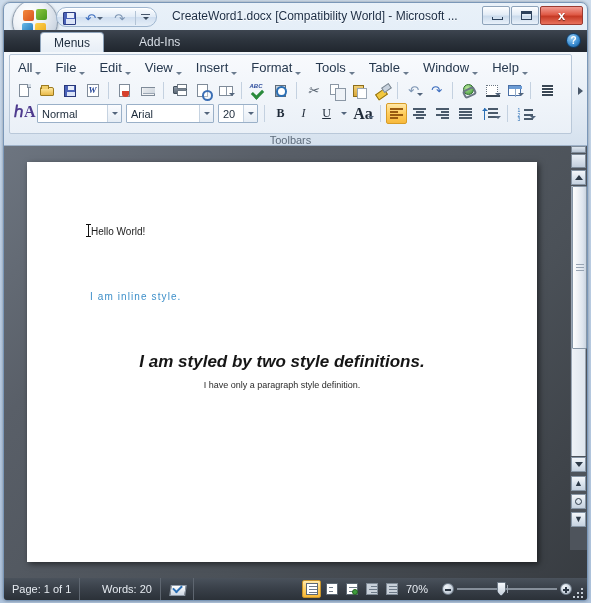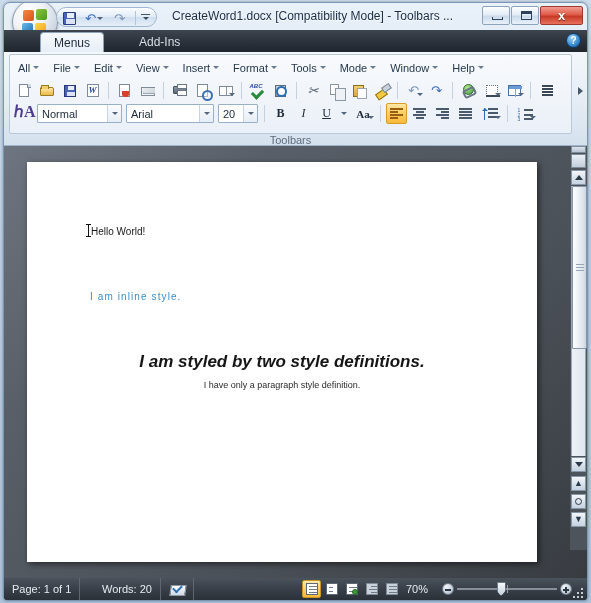--- a/index.html
+++ b/index.html
@@ -145,22 +145,22 @@
   }
   .ribbon-inner {
     position:absolute; left:5px; top:2px; width:563px; height:80px;
     border:1px solid #b9c8d9; border-radius:2px;
     background: linear-gradient(180deg,#f8fafd 0%,#eaf0f7 100%);
   }
   .menurow {
     position:absolute; left:2px; top:2px; width:559px; height:21px; display:flex; align-items:center;
   }
   .menuitem {
-    display:flex; align-items:center; gap:3px;
-    padding:2px 6px; margin-right:2px; font-size:11px; color:#26384e; cursor:pointer;
+    display:flex; align-items:flex-end; gap:3px;
+    padding:2px 6px; margin-right:2px; font-size:13px; color:#26384e; cursor:pointer;
     border-radius:2px; white-space:nowrap;
   }
   .menuitem .tri-d { border-top-color:#6a7b8e; }
 
   .tbrow {
     position:absolute; left:2px; height:23px; display:flex; align-items:center;
   }
   .tbrow.r1 { top:24px; width:559px; }
   .tbrow.r2 { top:47px; width:559px; }
   .tbtn {
@@ -217,21 +217,21 @@
   .borders:after{content:"";position:absolute;left:-1px;bottom:-2px;width:14px;height:2px;background:#3b4856;}
   .tablegrid{ position:absolute; left:1px; top:2px; width:13px; height:11px; background:#fff; border:1px solid #4a6fa5;}
   .tablegrid:before{content:"";position:absolute;left:0;top:0;width:13px;height:3px;background:#6b9bd4;}
   .tablegrid:after{content:"";position:absolute;left:6px;top:3px;width:1px;height:8px;background:#8fa8c6;}
   .cols{ position:absolute; left:3px; top:2px; width:11px; height:11px;
          background:repeating-linear-gradient(180deg,#3b4856 0 2px,#fff 2px 3px);}
   .styleA{ position:absolute; left:0px; top:0px; width:16px; height:15px; color:#4e3b8e; font-size:16px; font-weight:bold; font-family:"Liberation Serif",serif; line-height:15px;}
   .bold-g{ font-size:12px; font-weight:bold; font-family:"Liberation Serif",serif; color:#1f2a38;}
   .ital-g{ font-size:12px; font-style:italic; font-family:"Liberation Serif",serif; color:#1f2a38;}
   .und-g { font-size:12px; font-family:"Liberation Serif",serif; color:#1f2a38; text-decoration:underline;}
-  .aa-g  { font-size:11px; font-weight:bold; font-family:"Liberation Serif",serif; color:#1f2a38;}
+  .aa-g  { font-size:16px; font-weight:bold; font-family:"Liberation Serif",serif; color:#1f2a38;}
   .align-g{ position:relative; width:14px; height:11px; }
   .align-g i { position:absolute; left:0; height:2px; background:#4a5a6b; display:block; }
   .align-g.orange i { background:#9a5c11; }
   .lsp{ position:relative; width:15px; height:12px;}
   .lsp i{position:absolute; right:0; height:2px; background:#4a5a6b; width:10px;}
   .lsp:before{content:"";position:absolute;left:1px;top:0;width:1px;height:12px;background:#2a6fb5;}
   .lsp:after{content:"";position:absolute;left:-1px;top:0;width:0;height:0;border-left:3px solid transparent;border-right:3px solid transparent;border-bottom:3px solid #2a6fb5;}
   .numlist{ position:relative; width:15px; height:12px;}
   .numlist i{position:absolute; right:0; height:2px; background:#4a5a6b; width:9px;}
   .numlist b{position:absolute; left:0; font-size:5px; color:#2a6fb5; font-weight:normal; line-height:4px;}
@@ -473,21 +473,21 @@
         </div>
         <div class="qat-btn qat-redo">
           <span class="arrow-redo">↷</span>
         </div>
         <div class="qat-sep"></div>
         <div class="qat-more">
           <span class="tri-d"></span>
         </div>
       </div>
 
-      <div class="title-text">CreateWord1.docx [Compatibility Mode] - Toolbars ...</div>
+      <div class="title-text">CreateWord1.docx [Compatibility World] - Microsoft ...</div>
 
       <div class="winbtns">
         <div class="wbtn">
             <span class="g-min"></span>
           </div>
         <div class="wbtn">
             <span class="g-max"></span>
           </div>
         <div class="wbtn close">
           <span class="g-close">x</span>
@@ -529,21 +529,21 @@
           </div>
           <div class="menuitem">
             <span>Format</span>
               <span class="tri-d"></span>
           </div>
           <div class="menuitem">
             <span>Tools</span>
               <span class="tri-d"></span>
           </div>
           <div class="menuitem">
-            <span>Mode</span>
+            <span>Table</span>
               <span class="tri-d"></span>
           </div>
           <div class="menuitem">
             <span>Window</span>
               <span class="tri-d"></span>
           </div>
           <div class="menuitem">
             <span>Help</span>
               <span class="tri-d"></span>
           </div>

